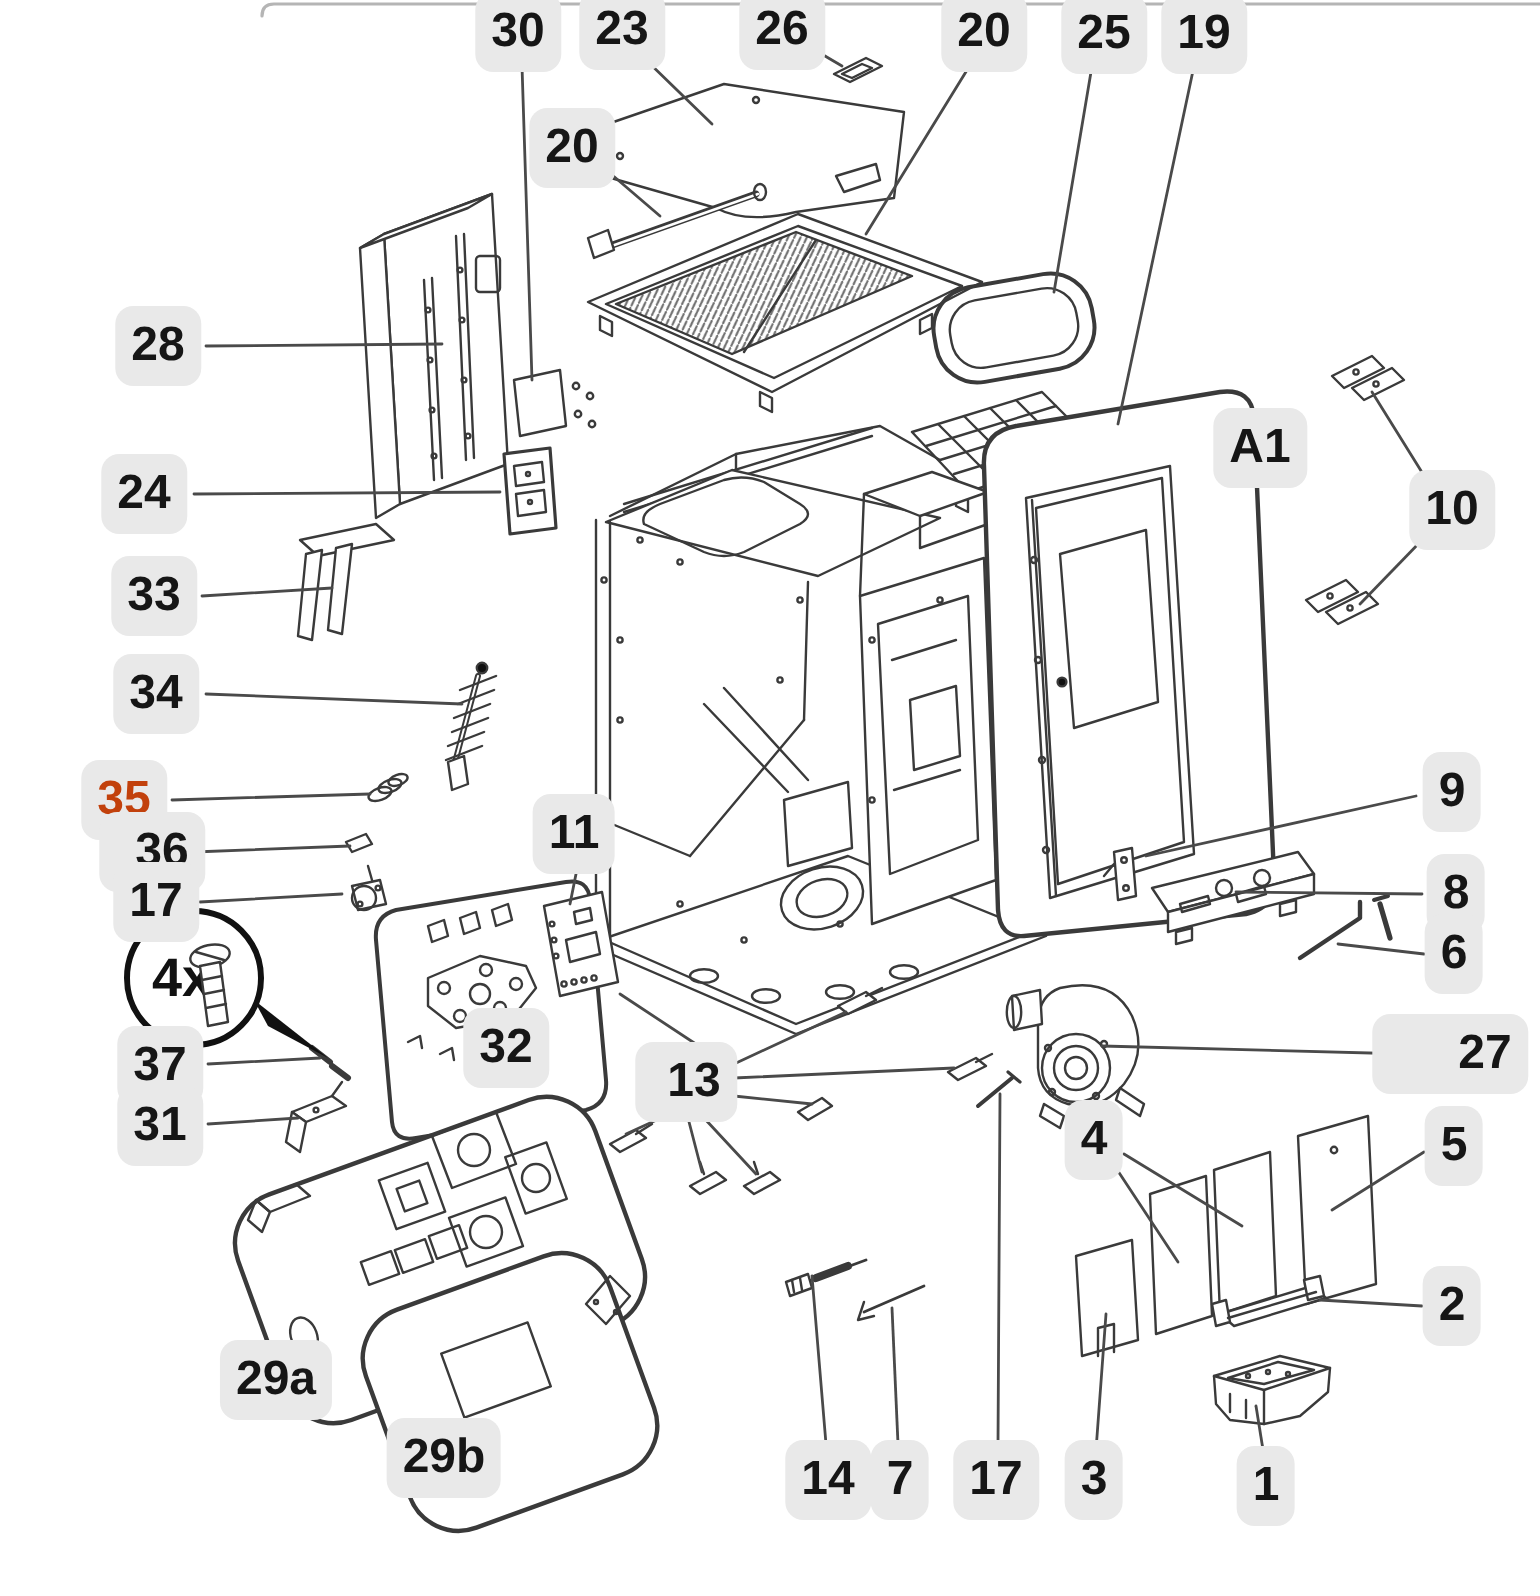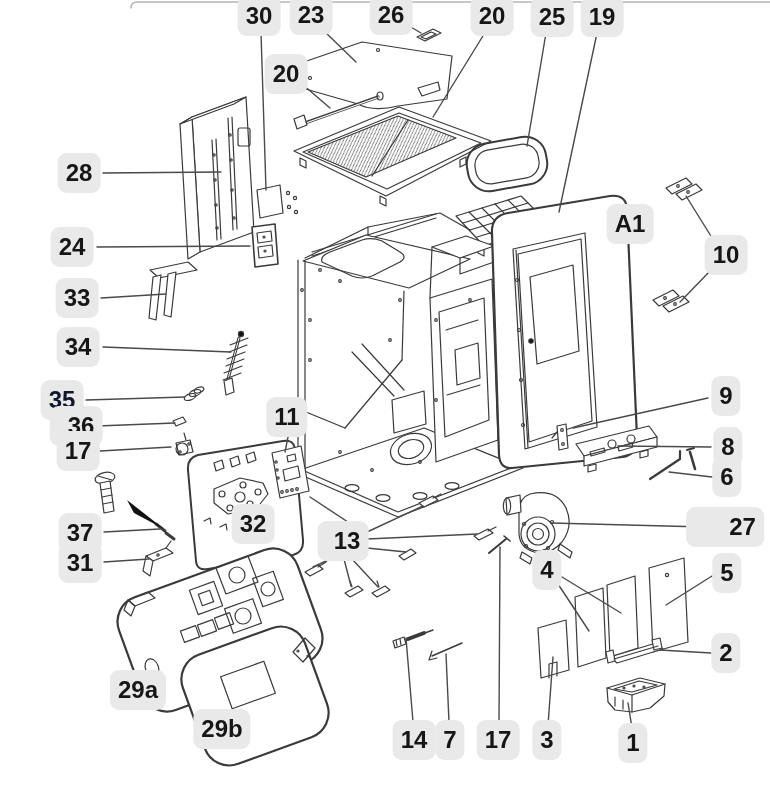--- a/index.html
+++ b/index.html
@@ -2,21 +2,21 @@
 <html><head>
 <meta charset="utf-8">
 <style>
   html,body{margin:0;padding:0;background:#ffffff;}
   .stage{position:relative;width:770px;height:798px;background:#fff;overflow:hidden;
          font-family:"Liberation Sans",sans-serif;}
   svg.layer{position:absolute;left:0;top:0;}
   .callout{position:absolute;transform:translate(-50%,-50%);background:#e9e9e9;color:#161616;
            font-weight:700;font-size:24px;line-height:1;padding:8px 8px;border-radius:9px;
            white-space:nowrap;z-index:4;}
-  .callout.red{color:#0f172a;text-align:center;}
+  .callout.red{color:#c2410c;text-align:center;}
   .badge{position:absolute;border:3px solid #111;border-radius:50%;background:#fff;
          box-sizing:border-box;color:#111;font-weight:700;font-size:27px;
          display:flex;align-items:center;z-index:2;}
 </style>
 </head>
 <body>
 
 <div class="stage">
 
 <svg class="layer" width="770" height="798" viewBox="0 0 770 798" fill="none" stroke="#3a3a3a" stroke-width="1.2" stroke-linecap="round" stroke-linejoin="round">
@@ -387,20 +387,23 @@
 
   <g>
     <rect x="190" y="638" width="130" height="116" rx="26" transform="rotate(-20 255 696)" stroke-width="2.2" fill="#fff"></rect>
     <polygon points="263.8,661.2 275.4,693.2 232.2,708.8 220.6,676.8"></polygon>
     <polygon points="293,652 305,638 315,648 303,662"></polygon>
     <circle cx="298" cy="651" r="1"></circle>
         <circle cx="308" cy="656" r="1"></circle>
   </g>
 </svg>
 
+<div class="badge" id="qty-badge" style="left: 62px; top: 454px; width: 70px; height: 70px;">
+  <span id="qty-badge-text" style="padding-left:11px;">4x</span>
+</div>
 
 <svg class="layer" width="770" height="798" viewBox="0 0 770 798" style="z-index:3" fill="none" stroke="#3a3a3a" stroke-width="1.2" stroke-linecap="round" stroke-linejoin="round">
   <g>
     <ellipse cx="105" cy="478" rx="10" ry="5.5" transform="rotate(-12 105 478)" fill="#fff"></ellipse>
     <line x1="98" y1="476" x2="112" y2="480"></line>
     <polygon points="100,483 110,481 114,511 104,513" fill="#fff"></polygon>
     <line x1="101" y1="490" x2="111" y2="488"></line>
         <line x1="102" y1="497" x2="112" y2="495"></line>
     <line x1="103" y1="504" x2="113" y2="502"></line>
   </g>

